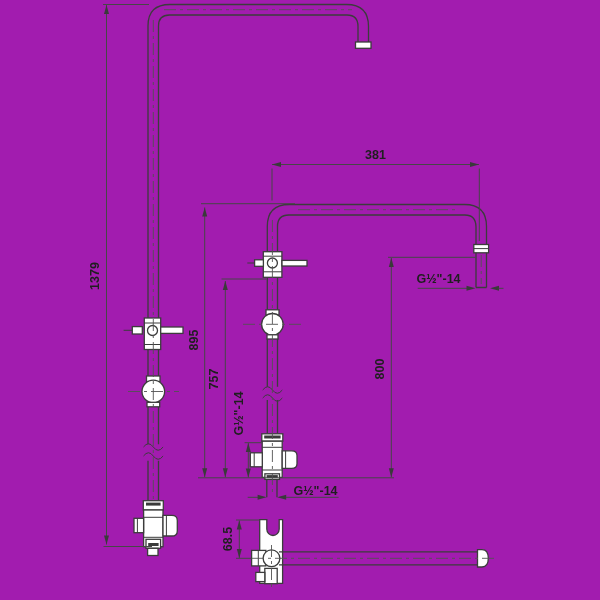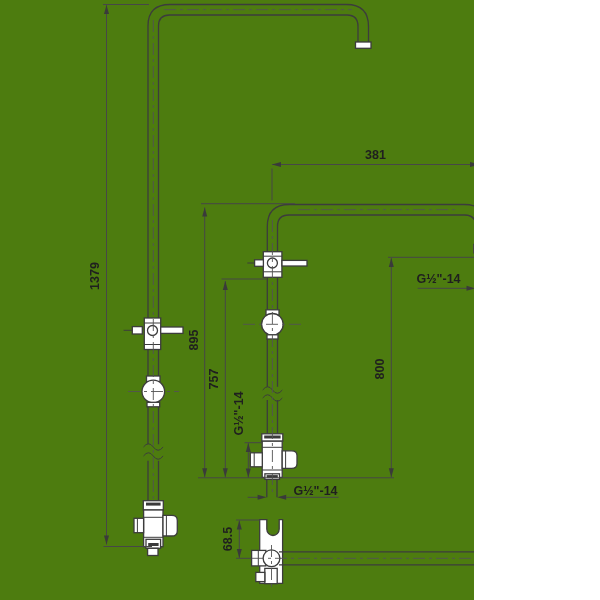--- a/index.html
+++ b/index.html
@@ -1,16 +1,16 @@
 <!DOCTYPE html>
 <html><head>
 <meta charset="utf-8">
 <style>
   html,body{margin:0;padding:0;background:#ffffff;}
-  .stage{width:474px;height:600px;position:relative;background:#4d7c0f;overflow:hidden;}
+  .stage{width:600px;height:600px;position:relative;background:#a21caf;overflow:hidden;}
   svg{display:block;}
   .ln{fill:none;stroke:#3c3c3c;stroke-width:1.3;}
   .fw{fill:#ffffff;stroke:#3c3c3c;stroke-width:1.3;}
   .thin{fill:none;stroke:#3c3c3c;stroke-width:1;}
   .cl{fill:none;stroke:#525252;stroke-width:0.9;stroke-dasharray:12 4 3 4;}
   .dim{fill:none;stroke:#474747;stroke-width:1;}
   .arr{fill:#3a3a3a;stroke:none;}
   .dk{fill:#3a3a3a;stroke:none;}
   .dimtxt{font-family:"Liberation Sans",sans-serif;font-size:12.5px;font-weight:600;fill:#1f1f1f;}
 </style>

